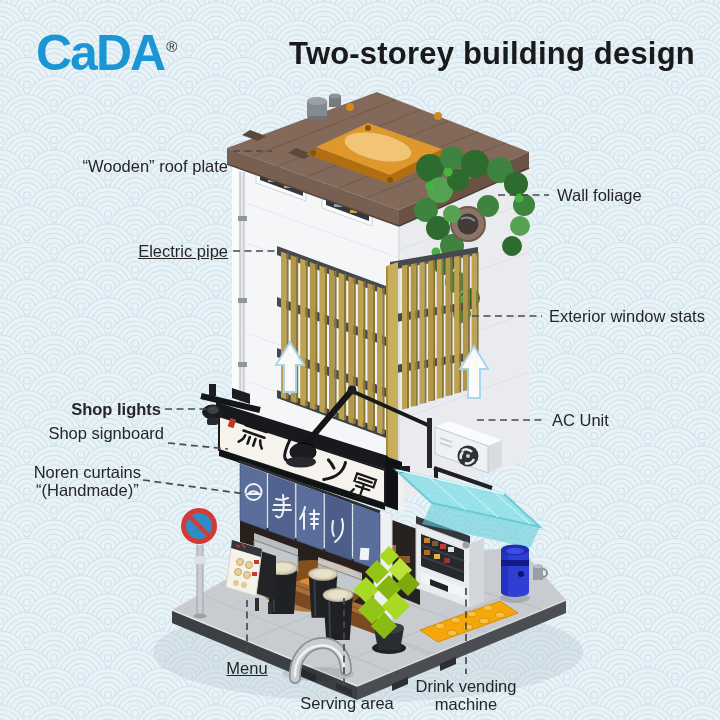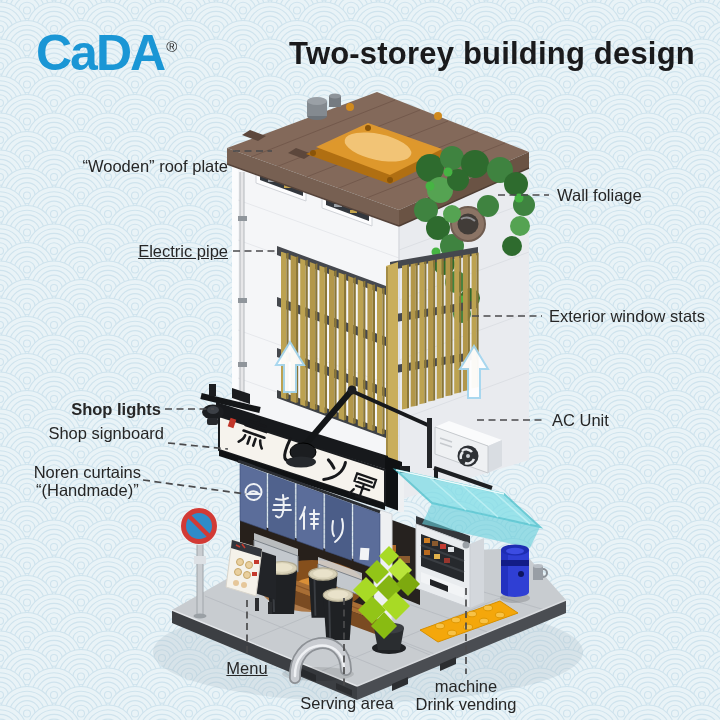--- a/index.html
+++ b/index.html
@@ -1133,15 +1133,15 @@
 <div class="callout c-center" id="co-noren">
   <div>Noren curtains</div>
   <div>“(Handmade)”</div>
 </div>
 <div class="callout" id="co-ac">AC Unit</div>
 <div class="callout c-center" id="co-menu">
   <div>Menu</div>
 </div>
 <div class="callout c-center" id="co-serving">Serving area</div>
 <div class="callout c-center" id="co-drink">
+  <div>Drink vending</div>
   <div>machine</div>
-  <div>Drink vending</div>
 </div>
 
 </body></html>

